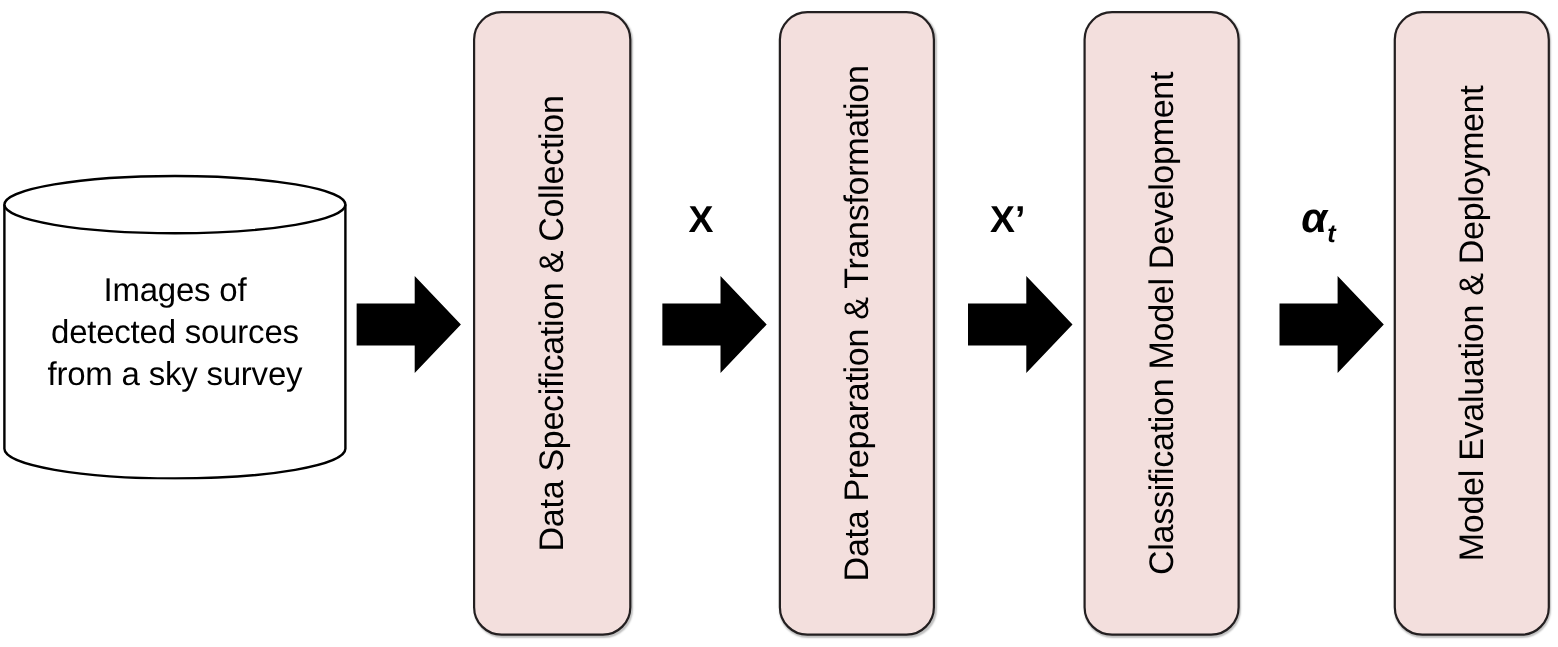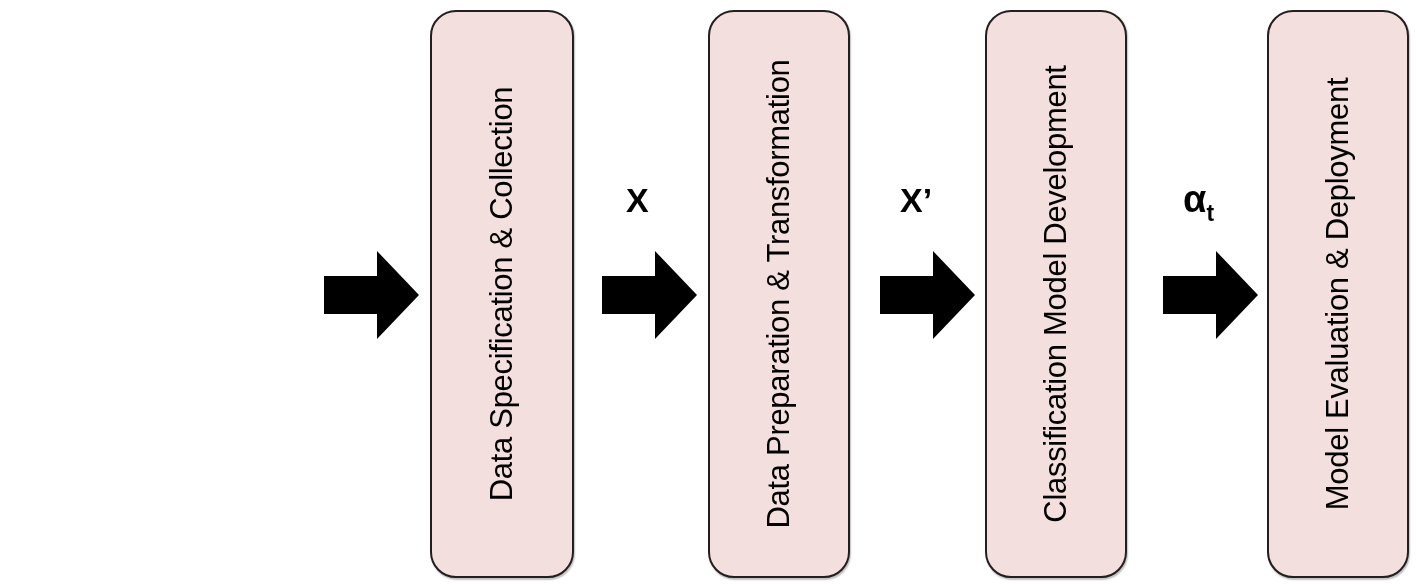--- a/index.html
+++ b/index.html
@@ -96,20 +96,29 @@
   }
   .arrow-note.greek {
     font-size: 38px;
   }
 </style>
 </head>
 <body>
 
 <div id="canvas">
 
+  <div class="cylinder">
+    <svg width="314" height="278" viewBox="0 0 314 278">
+      <path d="M 2 28 L 2 250 C 2 265 72 277 157 277 C 242 277 312 265 312 250 L 312 28" fill="#ffffff" stroke="#000000" stroke-width="2.2"></path>
+      <ellipse cx="157" cy="28" rx="155" ry="26" fill="#ffffff" stroke="#000000" stroke-width="2.2"></ellipse>
+    </svg>
+    <div class="cylinder-label">Images of
+detected sources
+from a sky survey</div>
+  </div>
 
   <div class="arrow" style="left:324px; top:249px;">
     <svg width="96" height="92" viewBox="0 0 96 92">
       <path d="M 0 27 L 53 27 L 53 2 L 95 46 L 53 90 L 53 65 L 0 65 Z" fill="#000000"></path>
     </svg>
   </div>
 
   <div class="stage-box" style="left:430px; width:144px;">
     <span class="stage-label">Data Specification &amp; Collection</span>
   </div>
@@ -133,21 +142,21 @@
   <div class="arrow" style="left:880px; top:249px;">
     <svg width="96" height="92" viewBox="0 0 96 92">
       <path d="M 0 27 L 53 27 L 53 2 L 95 46 L 53 90 L 53 65 L 0 65 Z" fill="#000000"></path>
     </svg>
   </div>
 
   <div class="stage-box" style="left:985px; width:142px;">
     <span class="stage-label">Classification Model Development</span>
   </div>
 
-  <div class="arrow-note greek" style="left:1183px; top:180px;">
+  <div class="arrow-note greek" style="left:1183px; top:180px;font-style:italic;">
     <span>α</span><span class="sub">t</span>
   </div>
   <div class="arrow" style="left:1163px; top:249px;">
     <svg width="96" height="92" viewBox="0 0 96 92">
       <path d="M 0 27 L 53 27 L 53 2 L 95 46 L 53 90 L 53 65 L 0 65 Z" fill="#000000"></path>
     </svg>
   </div>
 
   <div class="stage-box" style="left:1267px; width:142px;">
     <span class="stage-label">Model Evaluation &amp; Deployment</span>

